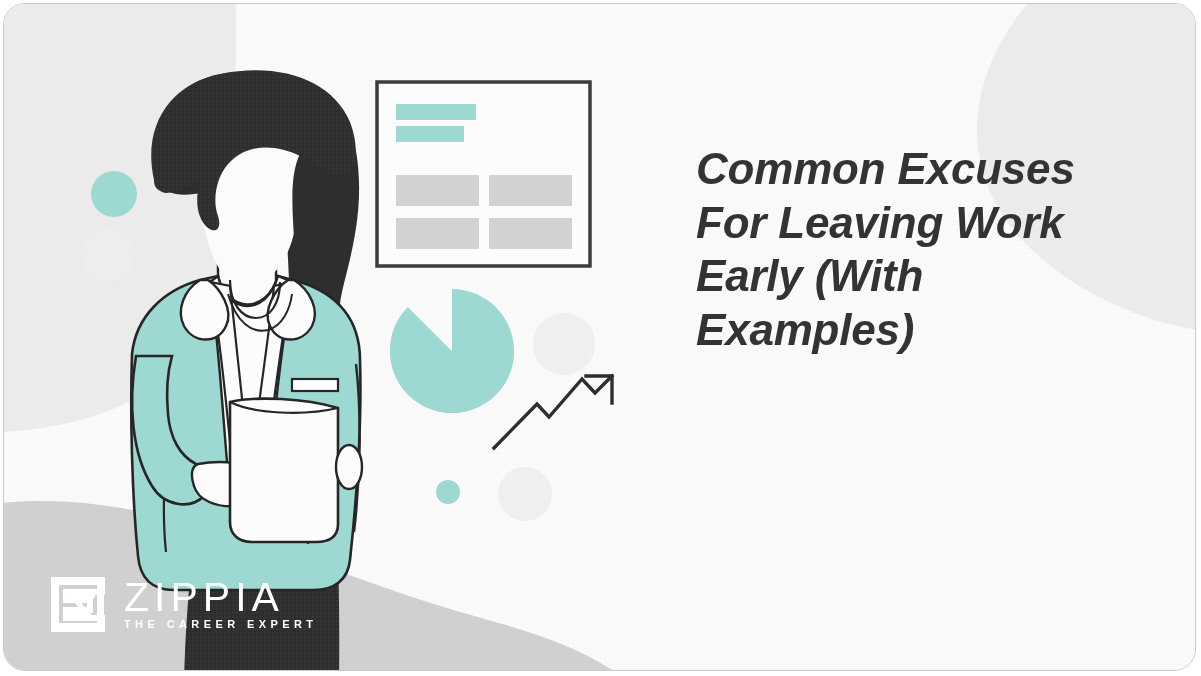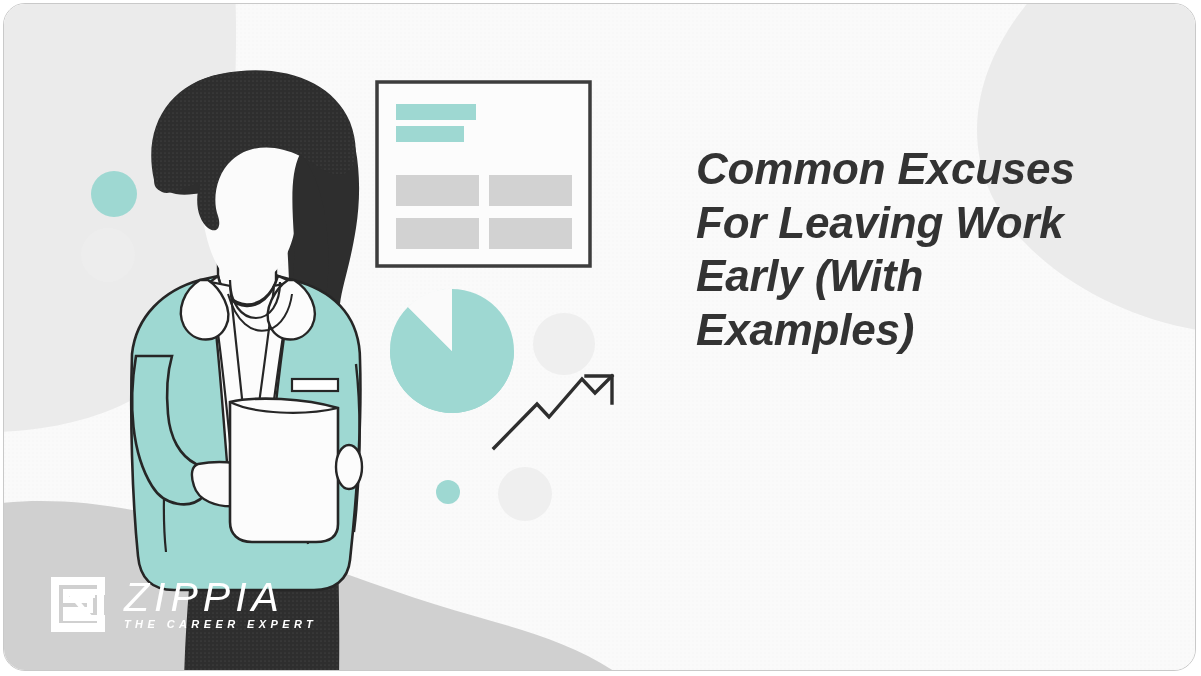--- a/index.html
+++ b/index.html
@@ -66,21 +66,20 @@
   }
   .logo-mark {
     width: 56px;
     height: 56px;
     flex: 0 0 auto;
   }
   .logo-text {
     display: flex;
     flex-direction: column;
     justify-content: center;
-    font-style: italic;
   }
   .logo-word {
     font-size: 41px;
     line-height: 0.95;
     font-weight: 300;
     color: #ffffff;
     letter-spacing: 5px;
   }
   .logo-tag {
     margin-top: 2px;

